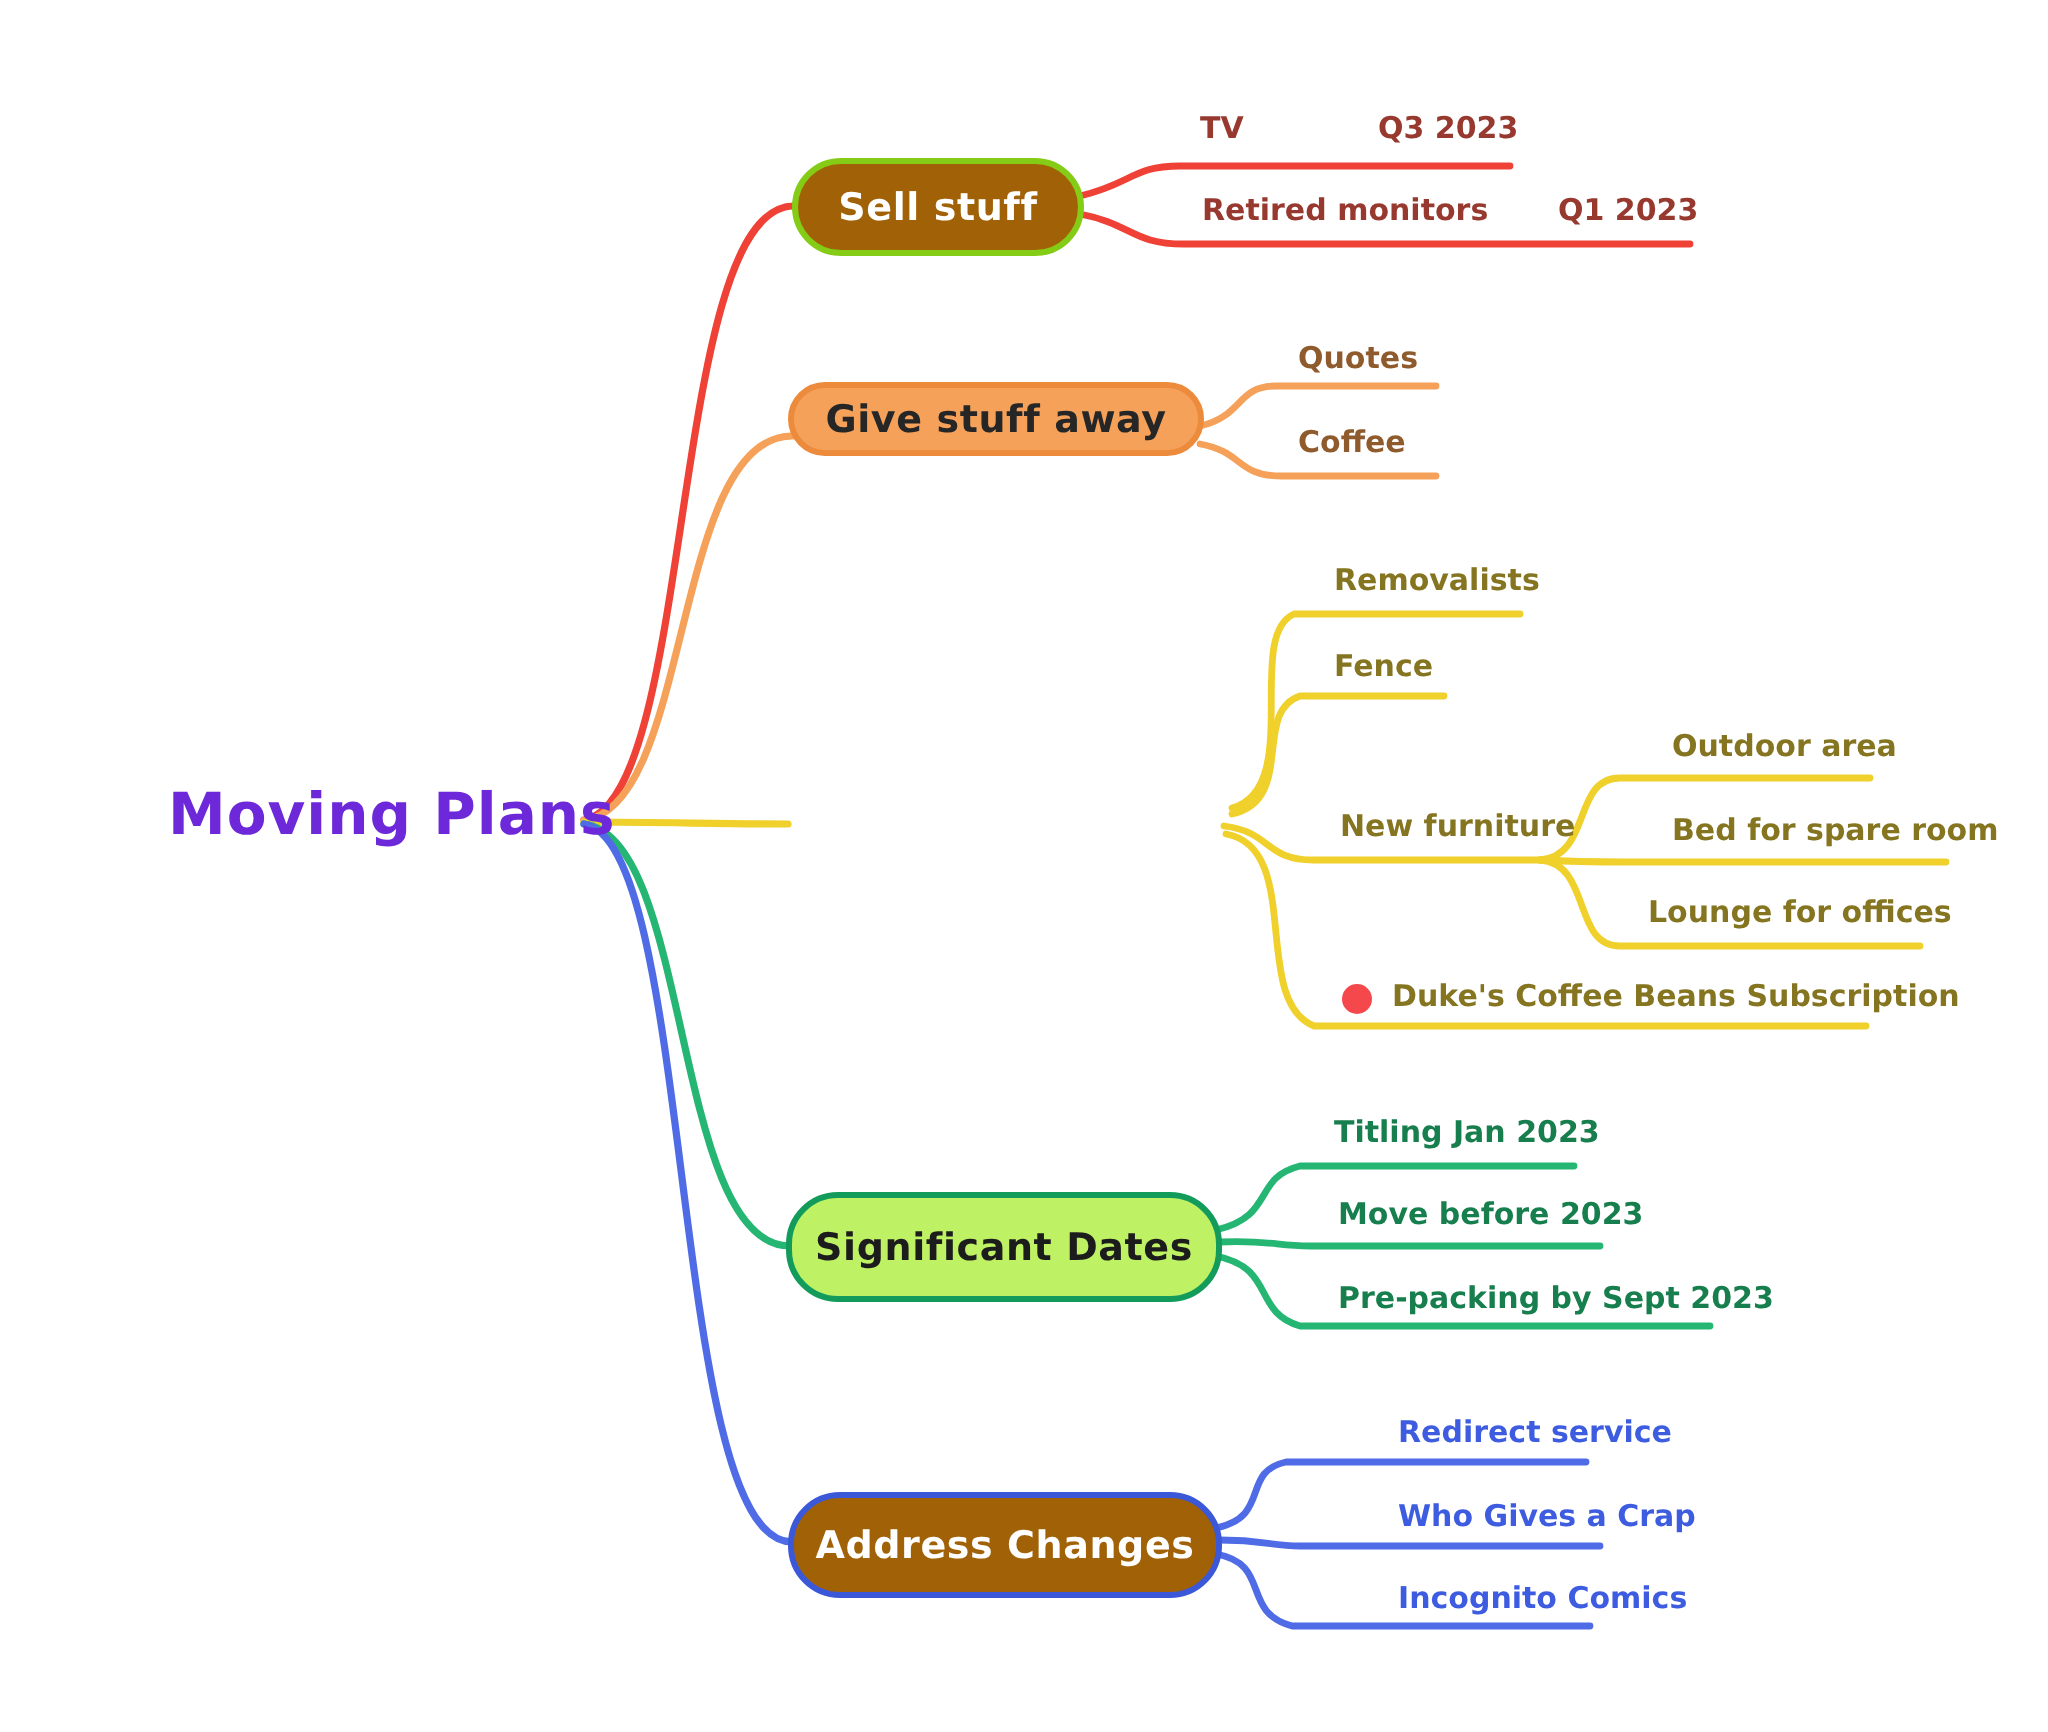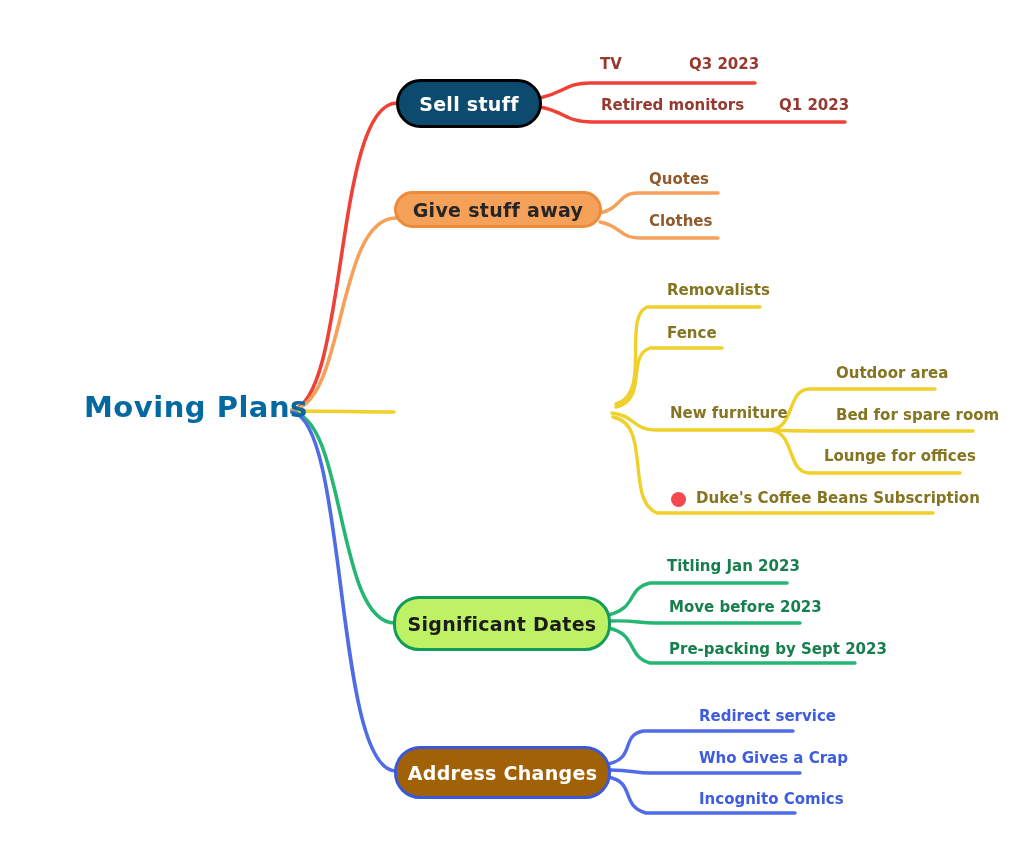--- a/index.html
+++ b/index.html
@@ -30,42 +30,42 @@
   .stroke-orange { stroke: #F5A159; }
   .stroke-yellow { stroke: #F0D02A; }
   .stroke-green  { stroke: #26B673; }
   .stroke-blue   { stroke: #4F6CE6; }
   .w-main  { stroke-width: 3.6px; }
   .w-child { stroke-width: 3.4px; }
 
   .root-label {
     position: absolute;
     z-index: 3;
-    color: #0369a1;
+    color: #6d28d9;
     font-size: 29px;
     font-weight: 700;
     letter-spacing: 0.5px;
     white-space: nowrap;
     cursor: default;
   }
   .pill {
     position: absolute;
     z-index: 3;
     display: flex;
     align-items: center;
     justify-content: center;
     border-radius: 26px;
     font-size: 19px;
     font-weight: 700;
     letter-spacing: 0.3px;
     white-space: nowrap;
     box-sizing: border-box;
     cursor: pointer;
   }
-  .pill-red    { background: #0c4a6e; border: 3px solid #000000; color: #ffffff; }
+  .pill-red    { background: #a16207; border: 3px solid #84cc16; color: #ffffff; }
   .pill-orange { background: #F5A159; border: 3px solid #EC8B3C; color: #262626; }
   .pill-yellow { background: #F3D32B; border: 3px solid #E6C214; color: #262626; }
   .pill-green  { background: #bef264; border: 3px solid #139B5C; color: #1C1C1C; }
   .pill-blue   { background: #a16207; border: 3px solid #3B58D8; color: #ffffff; }
 
   .child-label {
     position: absolute;
     z-index: 3;
     font-size: 15px;
     font-weight: 700;
@@ -128,21 +128,21 @@
   <div class="pill pill-orange" style="left:394px; top:191px; width:208px; height:37px;">Give stuff away</div>
   <div class="pill pill-green" style="left:393px; top:596px; width:218px; height:55px;">Significant Dates</div>
   <div class="pill pill-blue" style="left:394px; top:746px; width:217px; height:53px;">Address Changes</div>
 
   <span class="child-label txt-red" style="left:600px; top:55px;">TV</span>
   <span class="child-label txt-red" style="left:689px; top:55px;">Q3 2023</span>
   <span class="child-label txt-red" style="left:601px; top:96px;">Retired monitors</span>
   <span class="child-label txt-red" style="left:779px; top:96px;">Q1 2023</span>
 
   <span class="child-label txt-orange" style="left:649px; top:170px;">Quotes</span>
-  <span class="child-label txt-orange" style="left:649px; top:212px;">Clothes</span>
+  <span class="child-label txt-orange" style="left:649px; top:212px;">Coffee</span>
 
   <span class="child-label txt-olive" style="left:667px; top:281px;">Removalists</span>
   <span class="child-label txt-olive" style="left:667px; top:324px;">Fence</span>
   <span class="child-label txt-olive" style="left:670px; top:404px;">New furniture</span>
   <span class="child-label txt-olive" style="left:836px; top:364px;">Outdoor area</span>
   <span class="child-label txt-olive" style="left:836px; top:406px;">Bed for spare room</span>
   <span class="child-label txt-olive" style="left:824px; top:447px;">Lounge for offices</span>
   <span class="red-dot" style="left:671px; top:492px;"></span>
   <span class="child-label txt-olive" style="left:696px; top:489px;">Duke's Coffee Beans Subscription</span>
 

